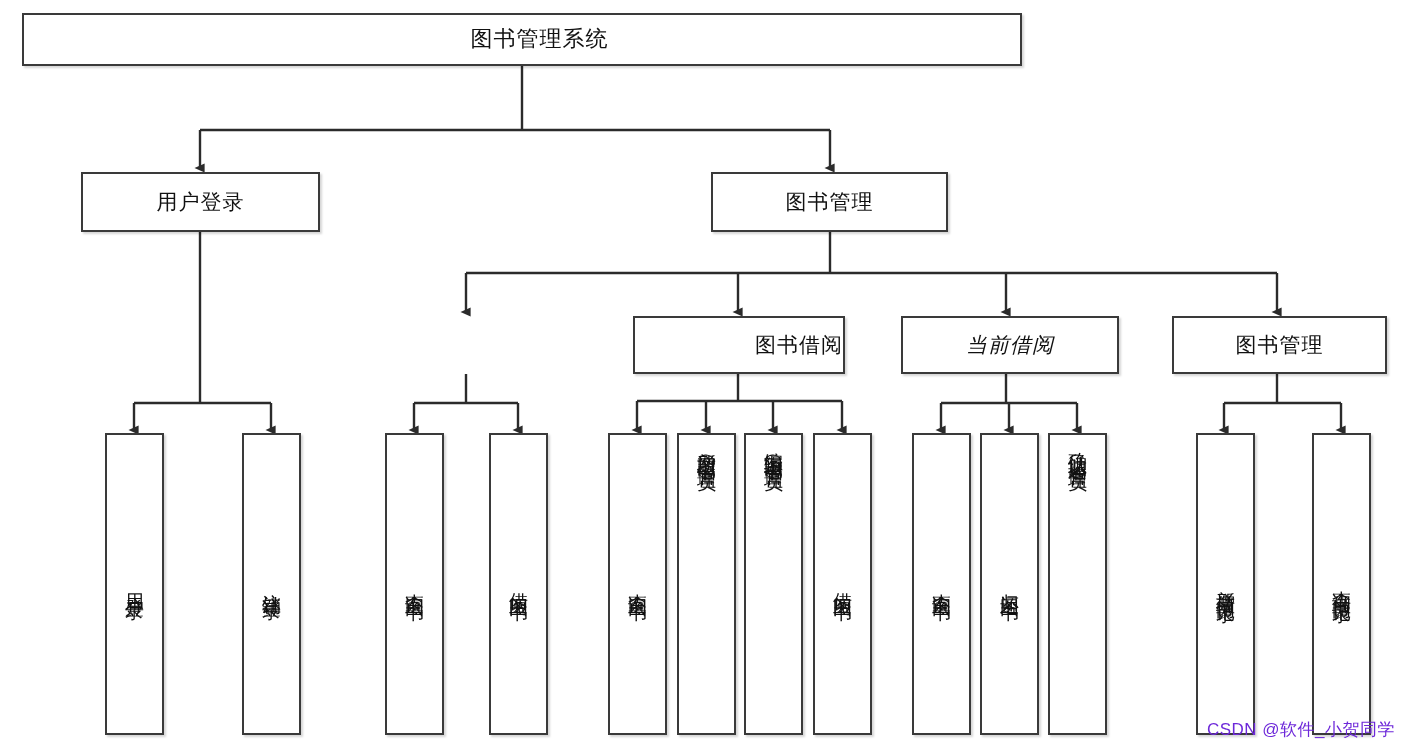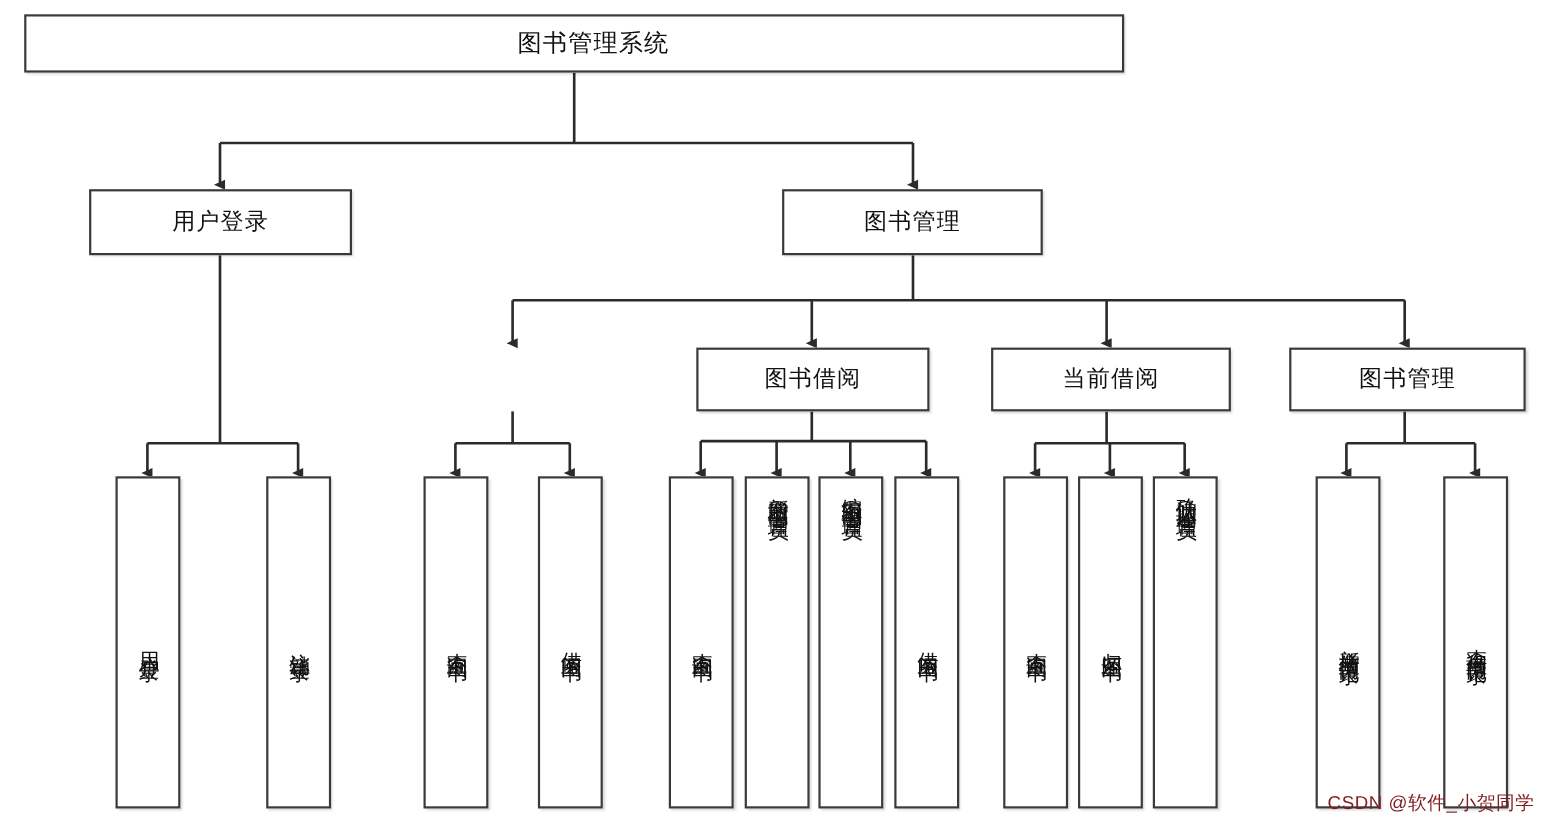--- a/index.html
+++ b/index.html
@@ -64,21 +64,21 @@
     margin: auto 0;
   }
   .node.v.top .vtext {
     margin-top: 2px;
   }
   .watermark {
     position: absolute;
     right: 10px;
     bottom: 6px;
     font-size: 17px;
-    color: #7f1d1d;
+    color: #6d28d9;
     letter-spacing: 0.5px;
     white-space: nowrap;
     user-select: none;
   }
 </style>
 </head>
 <body>
 
 <div id="canvas">
 
@@ -137,24 +137,24 @@
     <span>图书管理系统</span>
   </div>
 
   <div class="node h" style="left:81px; top:172px; width:239px; height:60px;">
     <span>用户登录</span>
   </div>
   <div class="node h" style="left:711px; top:172px; width:237px; height:60px;">
     <span>图书管理</span>
   </div>
 
-  <div class="node h" style="left:633px; top:316px; width:212px; height:58px;">
+  <div class="node h" style="left:633px; top:316px; width:212px; height:58px;justify-content:flex-end;">
     <span>图书借阅</span>
   </div>
-  <div class="node h" style="left:901px; top:316px; width:218px; height:58px;">
+  <div class="node h" style="left:901px; top:316px; width:218px; height:58px;font-style:italic;">
     <span>当前借阅</span>
   </div>
   <div class="node h" style="left:1172px; top:316px; width:215px; height:58px;">
     <span>图书管理</span>
   </div>
 
   <div class="node v center" style="left:105px; top:433px; width:59px; height:302px;">
     <span class="vtext">用户登录</span>
   </div>
   <div class="node v center" style="left:242px; top:433px; width:59px; height:302px;">

